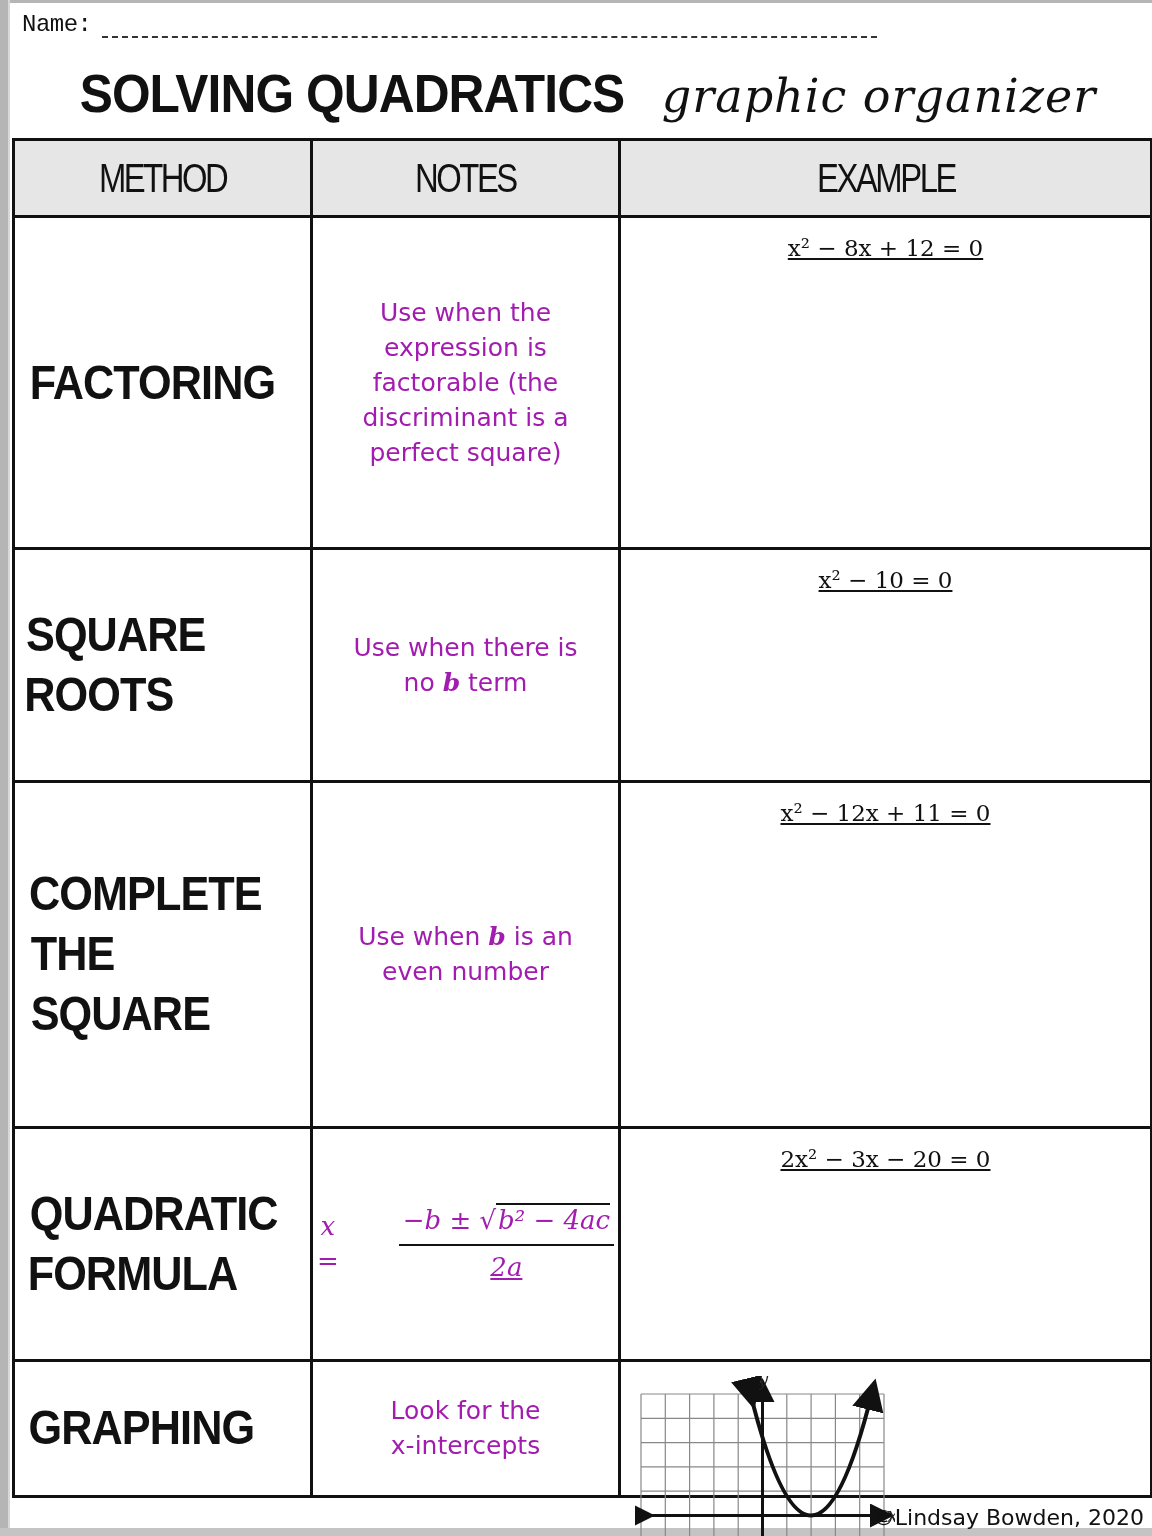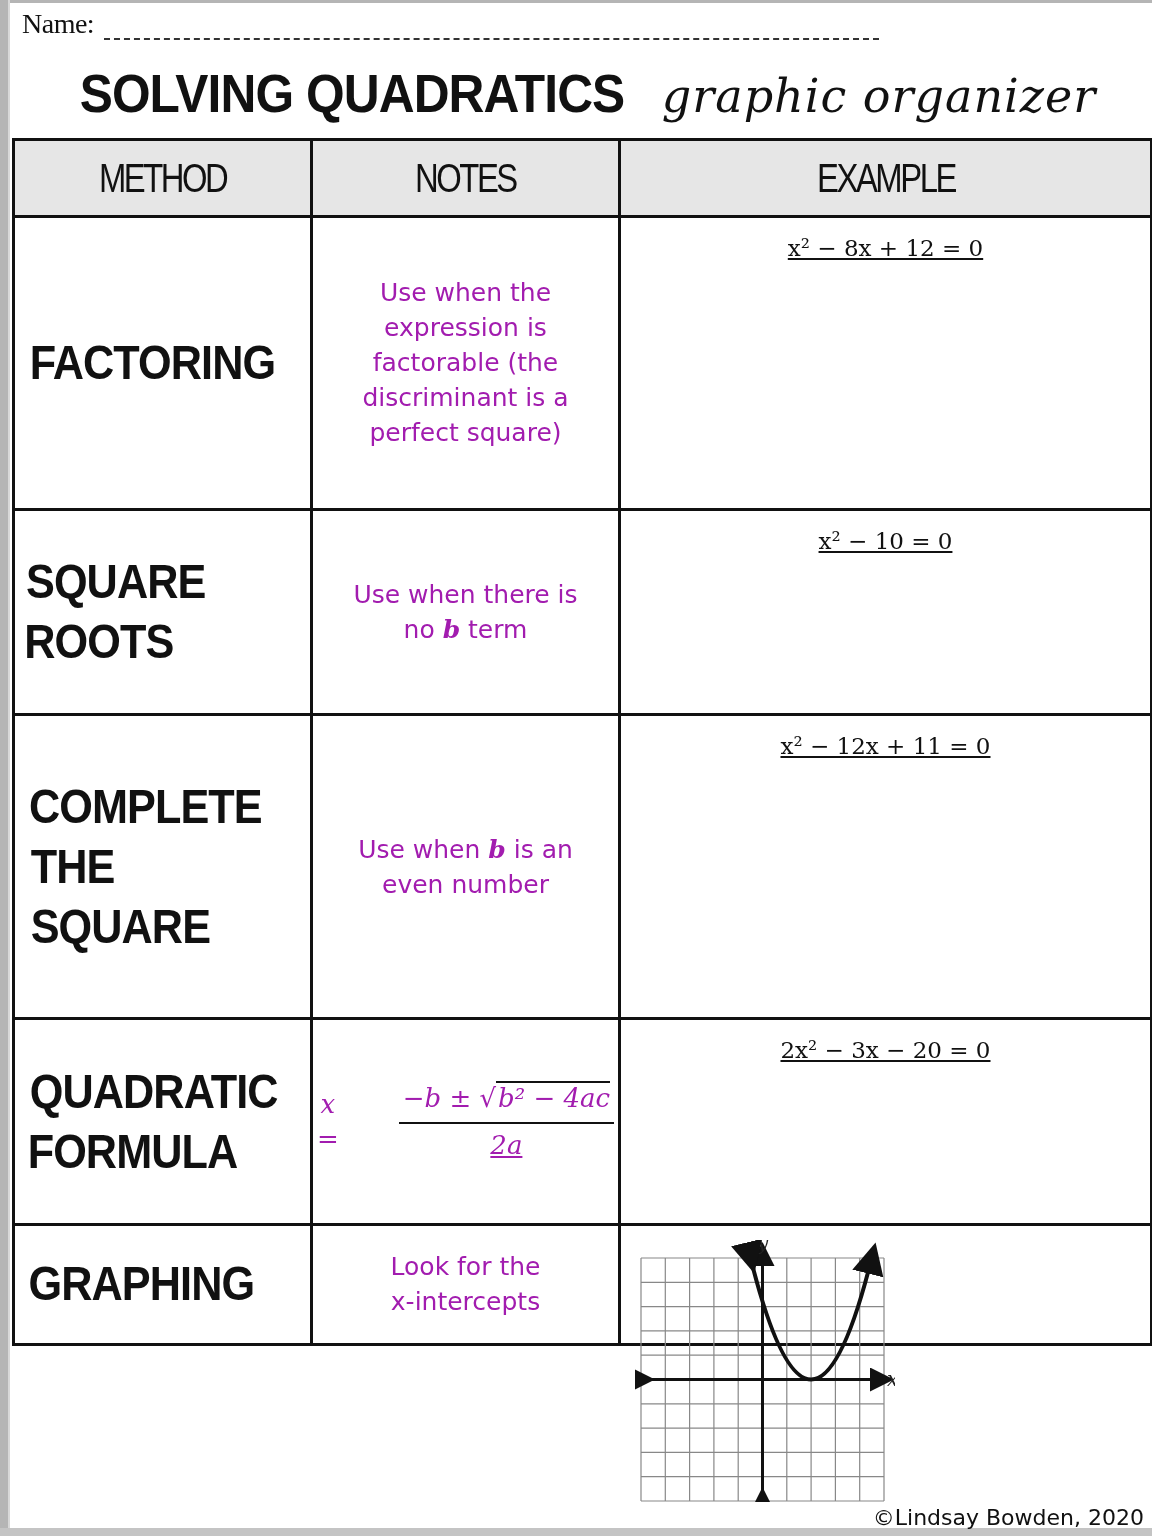--- a/index.html
+++ b/index.html
@@ -5,29 +5,29 @@
   html, body { margin:0; padding:0; }
   body {
     width:1152px; height:1536px; background:#ffffff; position:relative; overflow:hidden;
     font-family:"DejaVu Sans", sans-serif; color:#111;
   }
   .frame-top { position:absolute; left:0; top:0; width:1152px; height:3px; background:#b5b5b5; }
   .frame-left { position:absolute; left:0; top:0; width:8px; height:1536px; background:#b5b5b5; }
   .frame-left-inner { position:absolute; left:8px; top:0; width:2px; height:1536px; background:#d8d8d8; }
   .frame-bottom { position:absolute; left:0; bottom:0; width:1152px; height:8px; background:#c4c4c4; }
 
-  .name-row { position:absolute; left:22px; top:8px; font-size:28px; font-family:Liberation Serif, serif; letter-spacing:-0.5px; }
+  .name-row { position:absolute; left:22px; top:8px; font-size:24px; font-family:Liberation Mono, monospace; letter-spacing:-0.5px; }
   .name-row .line { display:inline-block; width:775px; border-bottom:2px dashed #333; margin-left:10px; height:28px; vertical-align:bottom; }
 
   .title { position:absolute; left:0; top:62px; width:1152px; text-align:center; white-space:nowrap; }
   .title .bold { font-family:"Liberation Sans", sans-serif; font-weight:bold; font-size:54px; letter-spacing:-1px; transform:scaleX(0.92); display:inline-block; }
   .title .script { font-family:"DejaVu Serif", serif; font-style:italic; font-size:46px; margin-left:14px; font-weight:normal; letter-spacing:1px; }
 
   table.organizer {
-    position:absolute; left:12px; top:138px; width:1138px; height:1208px;
+    position:absolute; left:12px; top:138px; width:1138px; height:1360px;
     border-collapse:collapse; table-layout:fixed;
   }
   table.organizer th, table.organizer td { border:3px solid #111; }
   table.organizer th {
     background:#e6e6e6; height:72px; font-weight:normal; font-family:"Liberation Sans", sans-serif;
     font-size:40px; letter-spacing:-3px;
   }
   table.organizer th span { display:inline-block; transform:scaleX(0.82); }
   td.method {
     font-family:"Liberation Sans", sans-serif; font-weight:bold; font-size:48px; line-height:60px;

